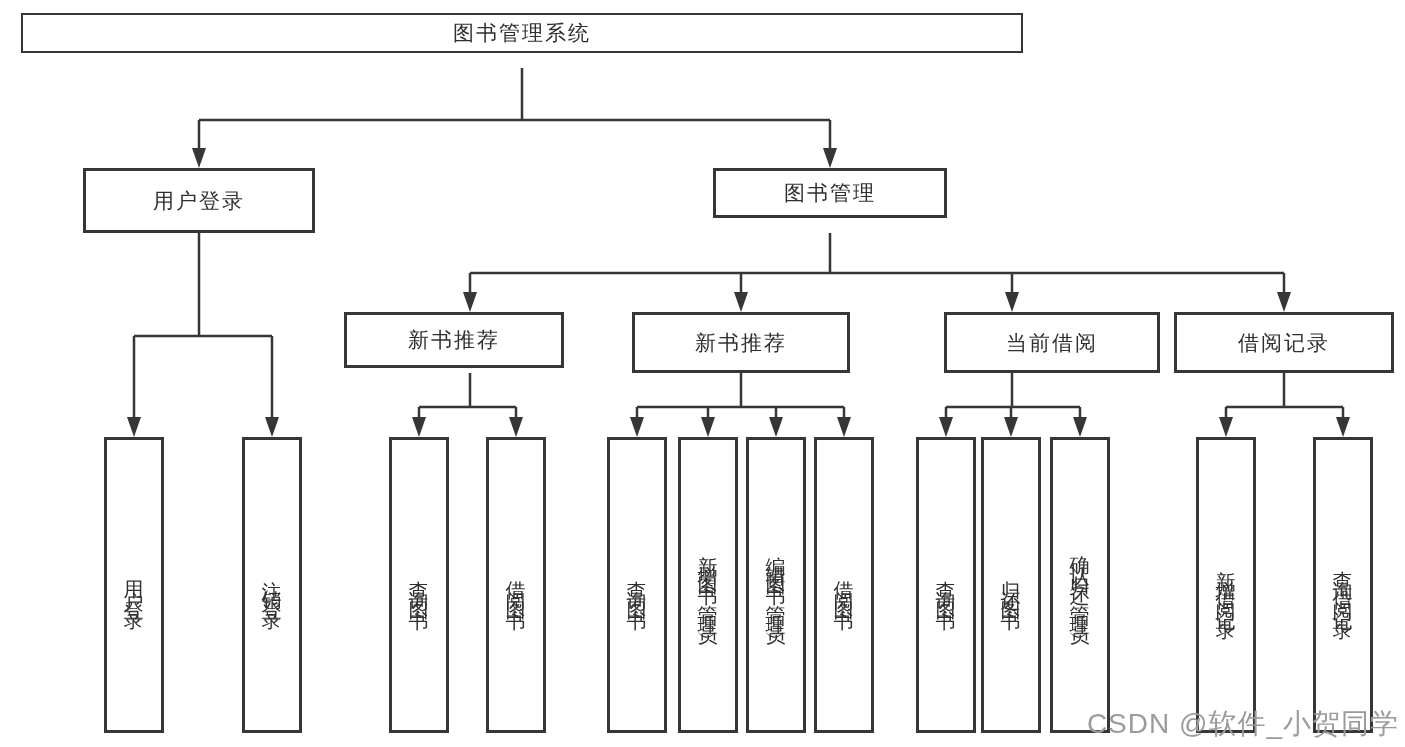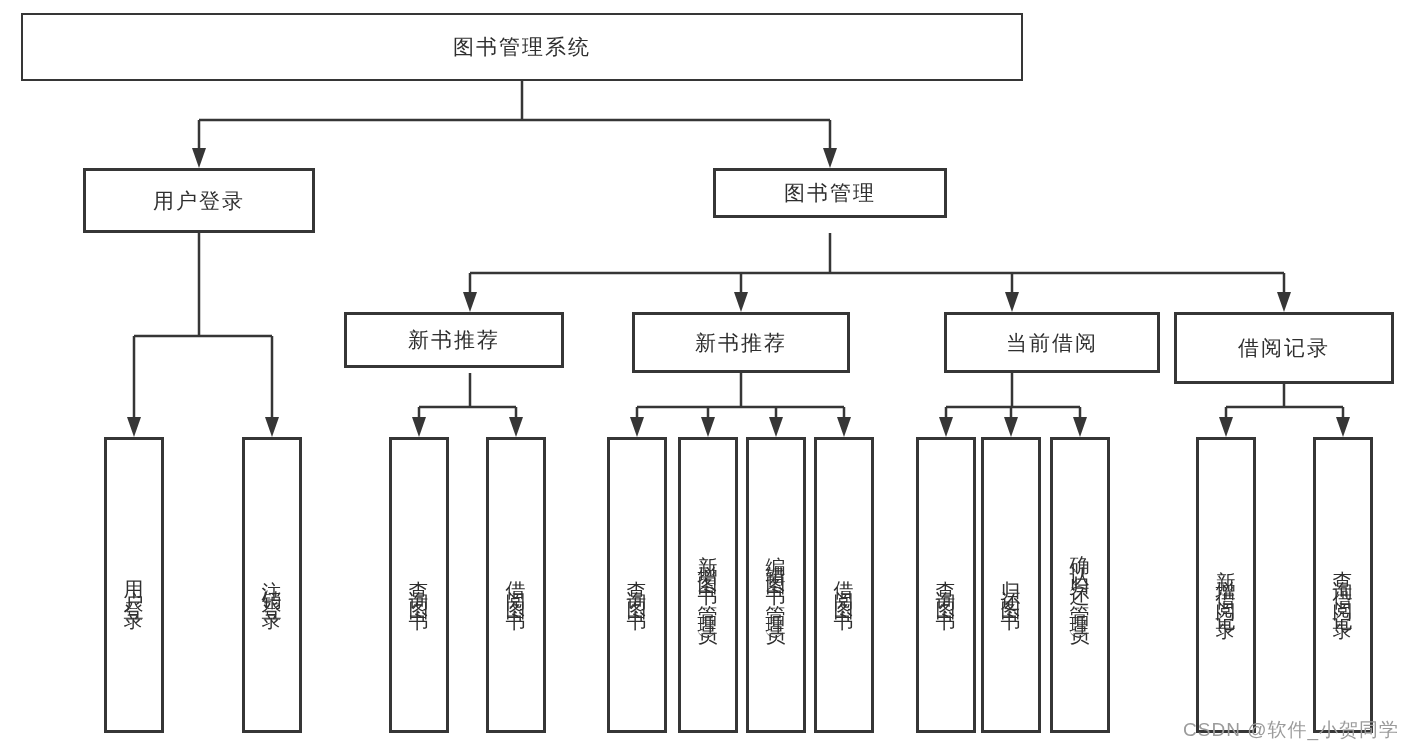--- a/index.html
+++ b/index.html
@@ -44,21 +44,21 @@
   .v-box .vlabel {
     writing-mode: vertical-rl;
     text-orientation: mixed;
     font-size: 20px;
     letter-spacing: 10px;
     line-height: 1;
   }
   #watermark {
     position: absolute;
     right: 6px; bottom: 4px;
-    font-size: 19px;
+    font-size: 28px;
     color: var(--watermark-color);
     letter-spacing: 1px;
     white-space: nowrap;
   }
 </style>
 </head>
 <body>
 
 <div id="stage">
 
@@ -105,41 +105,41 @@
       <polygon class="arrow" points="1073,417 1087,417 1080,437"></polygon>
     </g>
 
     <g>
       <path class="cline" d="M1284 373 V407 M1226 407 H1343 M1226 407 V419 M1343 407 V419"></path>
       <polygon class="arrow" points="1219,417 1233,417 1226,437"></polygon>
       <polygon class="arrow" points="1336,417 1350,417 1343,437"></polygon>
     </g>
   </svg>
 
-  <div class="box h-box root-box" style="left:21px;top:13px;width:1002px;height:68px">
+  <div class="box h-box root-box" style="left:21px;top:13px;width:1002px;height:40px">
     <span class="hlabel">图书管理系统</span>
   </div>
 
   <div class="box h-box" style="left:83px;top:168px;width:232px;height:65px">
     <span class="hlabel">用户登录</span>
   </div>
   <div class="box h-box" style="left:713px;top:168px;width:234px;height:50px">
     <span class="hlabel">图书管理</span>
   </div>
 
   <div class="box h-box" style="left:344px;top:312px;width:220px;height:56px">
     <span class="hlabel">新书推荐</span>
   </div>
   <div class="box h-box" style="left:632px;top:312px;width:218px;height:61px">
     <span class="hlabel">新书推荐</span>
   </div>
   <div class="box h-box" style="left:944px;top:312px;width:216px;height:61px">
     <span class="hlabel">当前借阅</span>
   </div>
-  <div class="box h-box" style="left:1174px;top:312px;width:220px;height:72px">
+  <div class="box h-box" style="left:1174px;top:312px;width:220px;height:61px">
     <span class="hlabel">借阅记录</span>
   </div>
 
   <div class="box v-box" style="left:104px">
     <span class="vlabel">用户登录</span>
   </div>
   <div class="box v-box" style="left:242px">
     <span class="vlabel">注销登录</span>
   </div>
 

